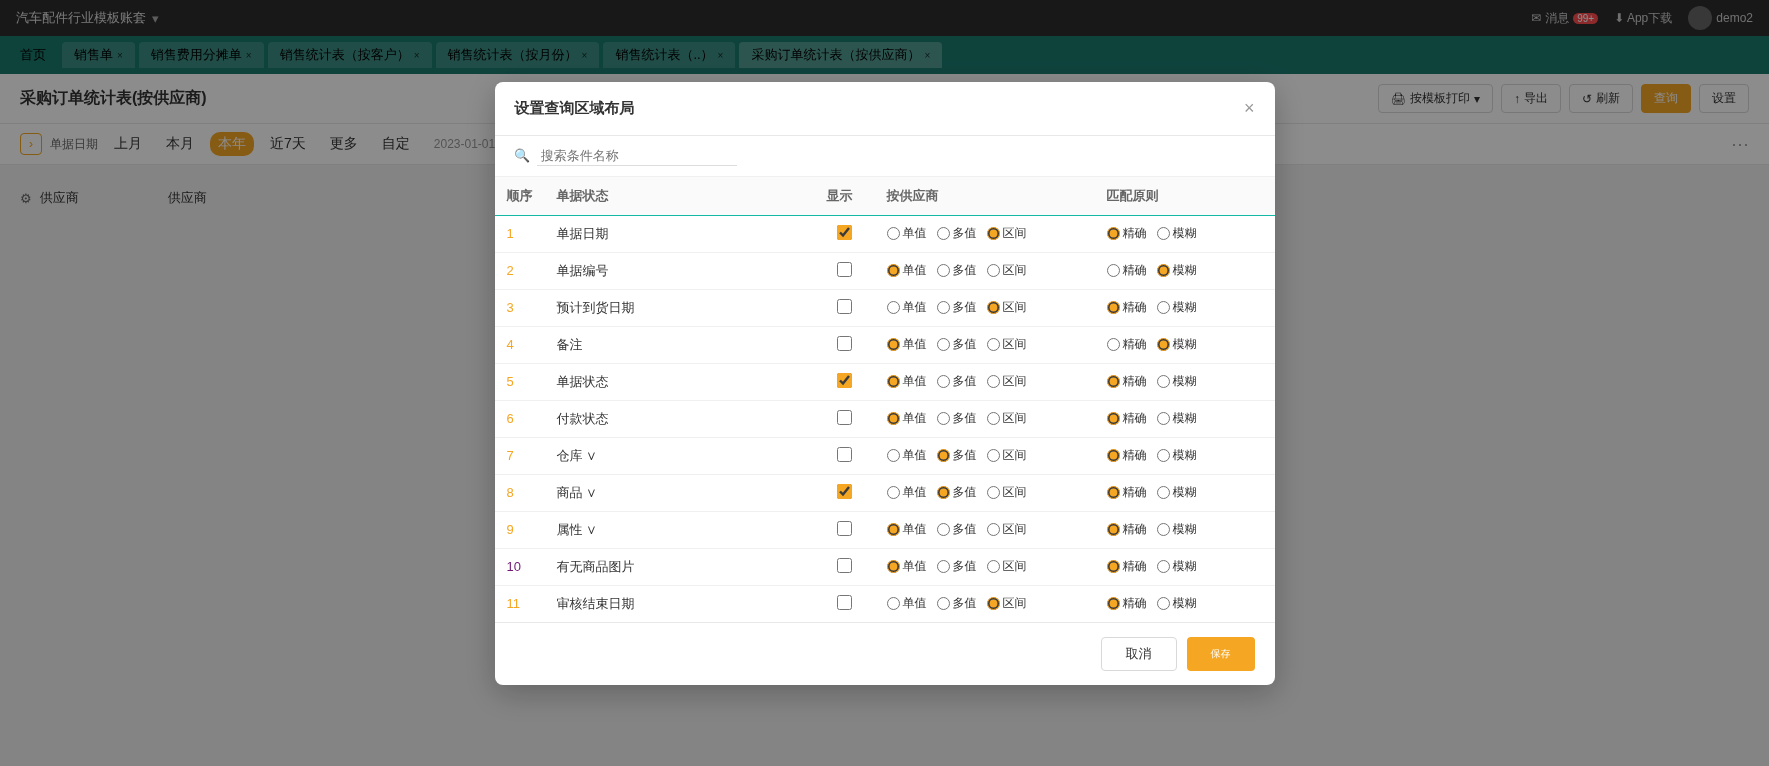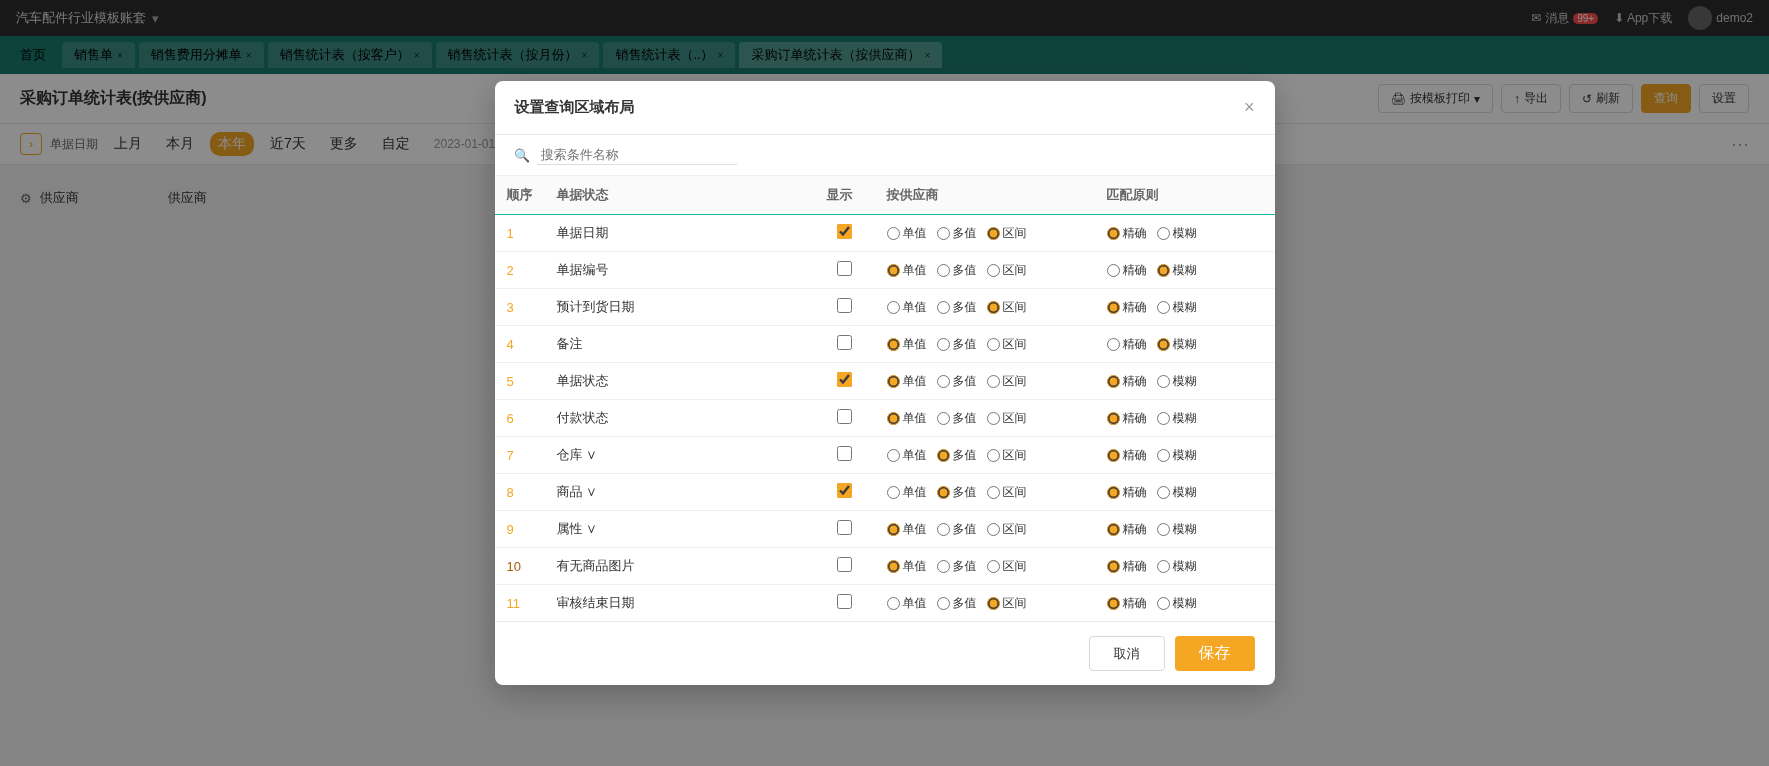--- a/index.html
+++ b/index.html
@@ -167,21 +167,21 @@
       padding: 14px 20px;
       display: flex; justify-content: flex-end; gap: 10px;
       border-top: 1px solid #e8e8e8;
     }
     .btn-cancel {
       padding: 7px 24px; border: 1px solid #d9d9d9; background: #fff;
       border-radius: 4px; cursor: pointer; font-size: 13px; color: #333;
     }
     .btn-save {
       padding: 7px 24px; background: #f5a623; border: none;
-      border-radius: 4px; cursor: pointer; font-size: 16px; color: #fff;
+      border-radius: 4px; cursor: pointer; font-size: 10px; color: #fff;
     }
 
     
     .bg-content { padding: 16px 20px; }
   </style>
 </head>
 <body>
 
 <div class="topbar">
   <div class="topbar-left">
@@ -599,21 +599,21 @@
                       <span>精确</span>
                     </label>
                     <label class="radio-item">
                       <input type="radio" name="match-8" style="">
                       <span>模糊</span>
                     </label>
                   </div>
                 </td>
               </tr>
               <tr>
-                <td class="col-order" style="color: #a16207;">10</td>
+                <td class="col-order" style="color: #701a75;">10</td>
                 <td class="col-name">有无商品图片</td>
                 <td class="col-display" style="text-align: center;"><input type="checkbox" class="cb-orange" style=""></td>
                 <td class="col-type">
                   <div class="radio-group">
                     <label class="radio-item">
                       <input type="radio" name="type-9" checked="" style="">
                       <span>单值</span>
                     </label>
                     <label class="radio-item">
                       <input type="radio" name="type-9" style="">

